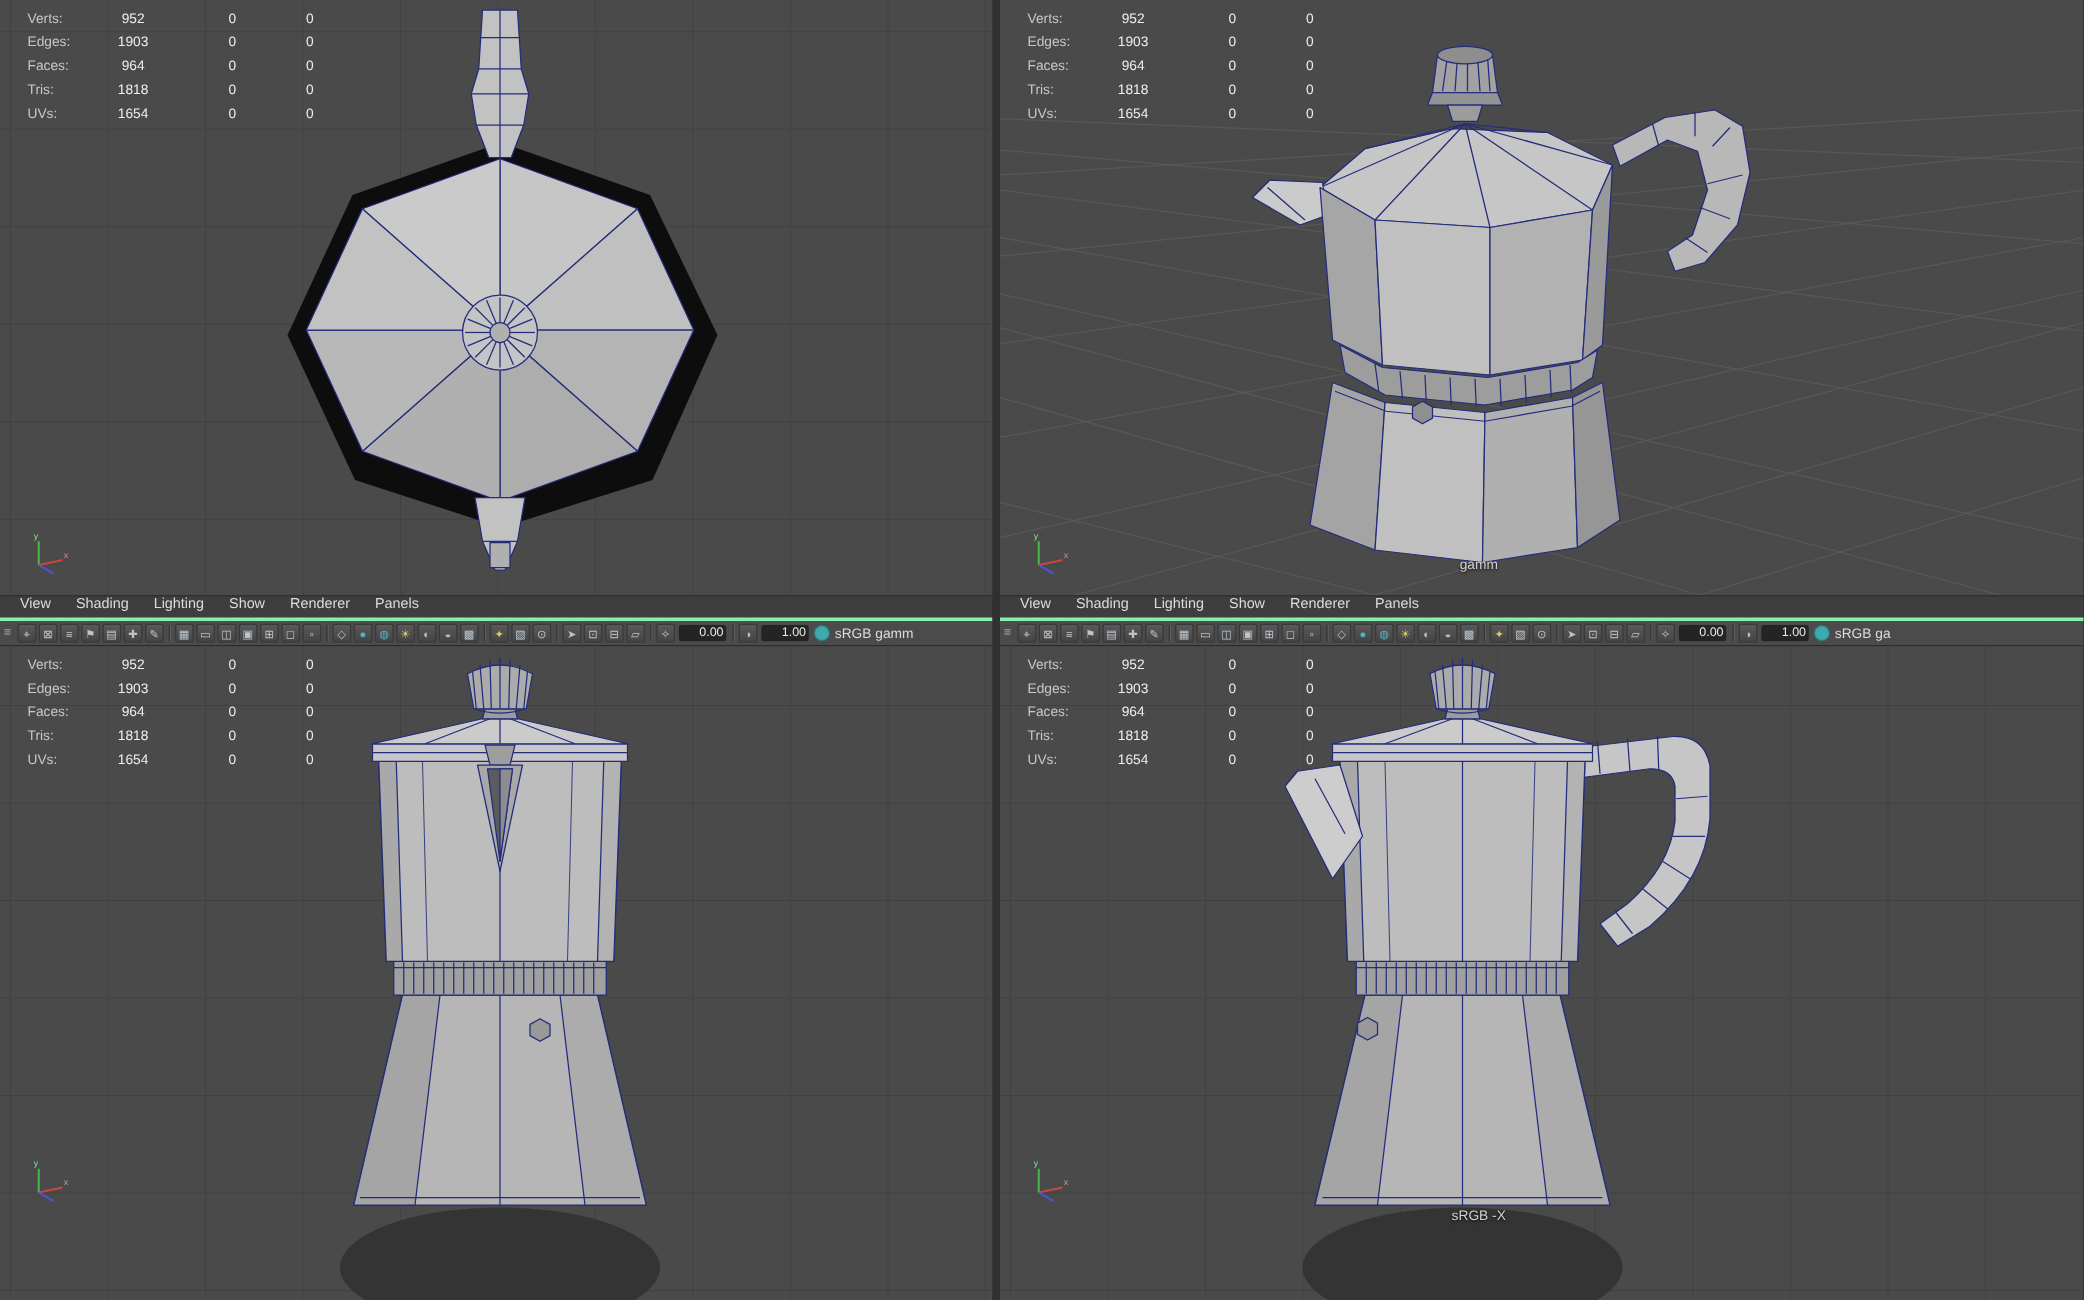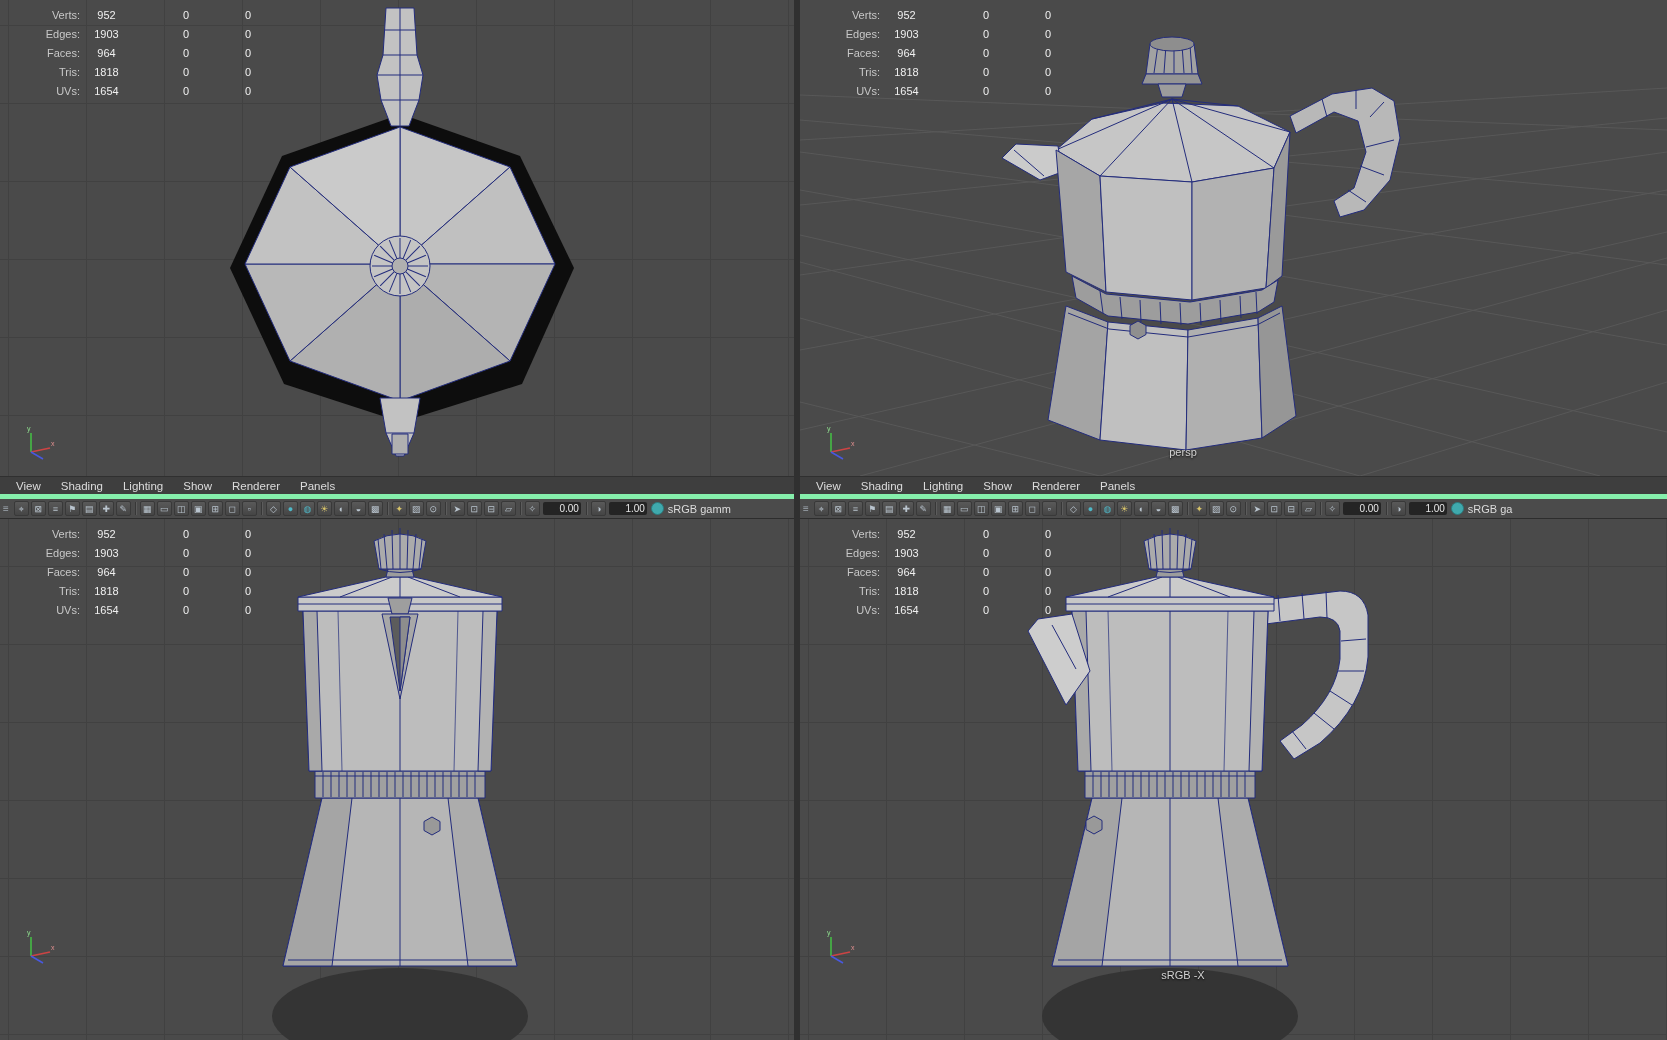--- a/index.html
+++ b/index.html
@@ -16,36 +16,36 @@
   .ortho-grid{background-image:
       linear-gradient(var(--grid-line,#414141) 1px, transparent 1px),
       linear-gradient(90deg, var(--grid-line,#414141) 1px, transparent 1px);
       background-size:78px 78px;}
   .grid-top{background-position:8px 25px;}
   .grid-bot{background-position:8px 47px;}
   .mdl{position:absolute;inset:0;width:100%;height:100%;display:block;}
   
   .hud{position:absolute;left:22px;top:5px;}
   .hud-row{display:flex;height:19px;align-items:center;font-size:11px;}
-  .hud-label{width:58px;color:var(--hud-label,#c8c8c8);text-align:right;}
+  .hud-label{width:58px;color:var(--hud-label,#c8c8c8);}
   .hud-v{text-align:right;color:var(--hud-value,#eee);}
   .hud-v1{width:53px;text-align:center;}.hud-v2{width:56px;}.hud-v3{width:62px;}
   
   .vp-label{position:absolute;left:0;width:100%;text-align:center;font-size:11px;
             color:var(--view-label,#d2d2d2);text-shadow:0 1px 2px rgba(0,0,0,.85);}
   .p-tl .vp-label,.p-tr .vp-label{top:446px;}
   .p-bl .vp-label,.p-br .vp-label{top:450px;}
   .p-tr .vp-label,.p-br .vp-label{width:766px;}
   
   .axis{position:absolute;left:22px;}
   .p-tl .axis,.p-tr .axis{bottom:16px;}
   .p-bl .axis,.p-br .axis{bottom:82px;}
   
-  .menubar{height:17px;background:var(--menu-bg,#3e3e3e);display:flex;align-items:center;
-           font-size:11.5px;color:var(--menu-text,#dcdcdc);border-bottom:5px solid #86efac;padding-left:6px;}
+  .menubar{height:17px;background:var(--menu-bg,#3e3e3e);display:flex;align-items:flex-start;
+           font-size:11.5px;color:var(--menu-text,#dcdcdc);border-bottom:3px solid #86efac;padding-left:6px;}
   .menu-item{padding:0 10px;cursor:default;}
   .toolbar{height:19px;background:var(--toolbar-bg,#4b4b4b);display:flex;align-items:center;
            padding:0 2px;overflow:hidden;border-bottom:1px solid #2d2d2d;white-space:nowrap;}
   .tb-grip{color:#9fa8b0;font-size:10px;margin:0 4px 0 1px;}
   .tb-icon{flex:0 0 auto;width:15px;height:15px;margin:0 1px;font-size:9px;line-height:14px;text-align:center;
            color:var(--icon-color,#b9c4ce);background:linear-gradient(#595959,#454545);
            border:1px solid #393939;border-radius:2px;box-sizing:border-box;overflow:hidden;}
   .tb-sep{flex:0 0 auto;width:1px;height:13px;background:#373737;margin:0 3px;box-shadow:1px 0 0 #5c5c5c;}
   .tb-field{flex:0 0 auto;min-width:34px;height:13px;background:var(--field-bg,#252525);color:var(--field-text,#e8e8e8);
             font-size:10px;line-height:13px;text-align:right;border-radius:2px;margin:0 2px;padding:0 2px;}
@@ -221,21 +221,21 @@
         </div>
       <svg class="axis" width="34" height="36" viewBox="0 0 34 36">
         <g stroke-width="1.6">
             <line x1="9" y1="28" x2="9" y2="9" stroke="var(--axis-y)"></line>
         <line x1="9" y1="28" x2="28" y2="24" stroke="var(--axis-x)"></line>
         <line x1="9" y1="28" x2="21" y2="35" stroke="var(--axis-z)"></line>
           </g>
         <text x="5" y="7" font-size="7" fill="#8fe08f">y</text>
         <text x="29" y="22" font-size="7" fill="#e08f8f">x</text>
       </svg>
-      <div class="vp-label">persp</div>
+      <div class="vp-label">gamm</div>
     </div>
   </div>
 
   <div class="panel p-bl">
     <div class="menubar">
         <span class="menu-item">View</span>
         <span class="menu-item">Shading</span>
         <span class="menu-item">Lighting</span>
         <span class="menu-item">Show</span>
         <span class="menu-item">Renderer</span>

